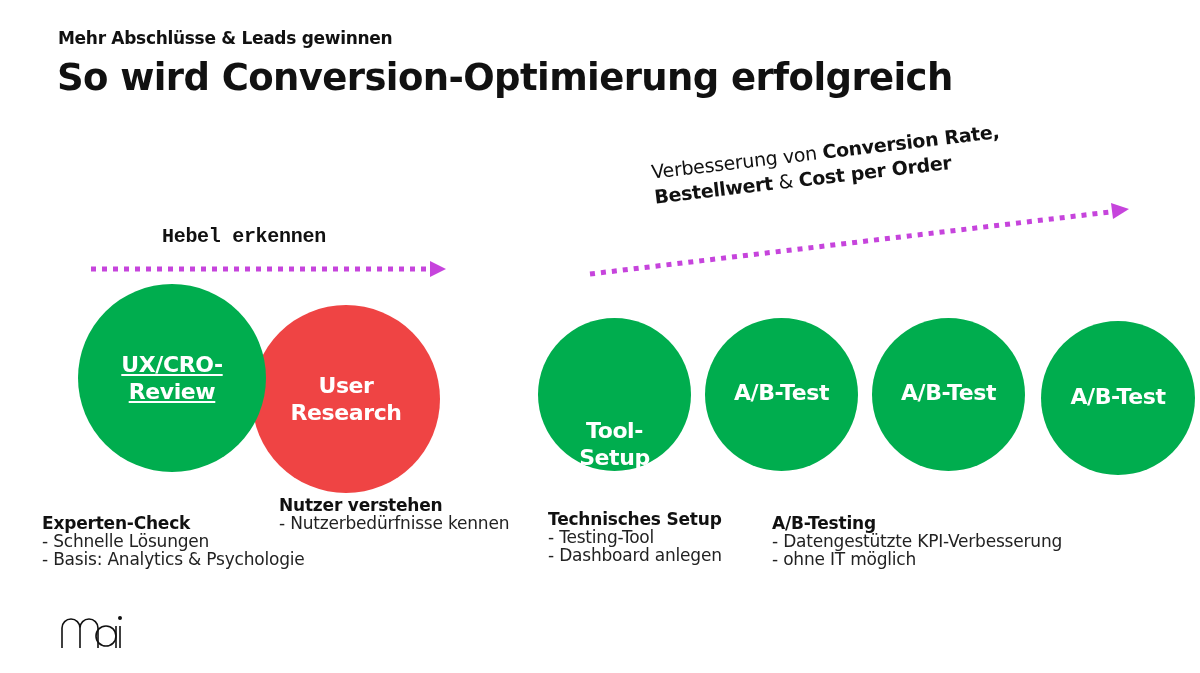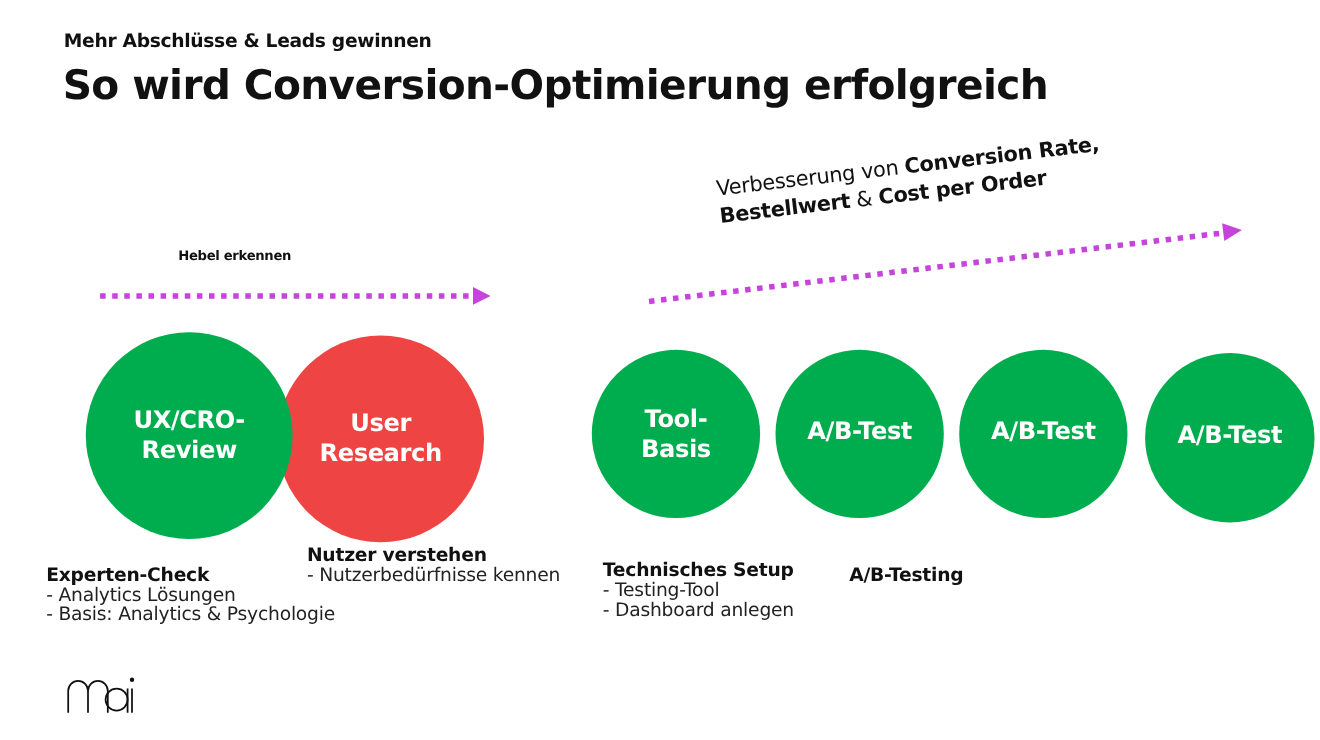--- a/index.html
+++ b/index.html
@@ -3,21 +3,21 @@
 <meta charset="utf-8">
 <style>
   html, body { margin: 0; padding: 0; }
   body {
     width: 1200px; height: 673px; background: #ffffff; position: relative; overflow: hidden;
     font-family: "DejaVu Sans", "Liberation Sans", sans-serif; color: #111;
   }
   .abs { position: absolute; }
   .subtitle { left: 58px; top: 28px; font-size: 17px; font-weight: bold; letter-spacing: -0.3px; text-align: center; }
   .title { left: 57px; top: 56px; font-size: 37px; font-weight: bold; letter-spacing: -0.6px; }
-  .hebel { left: 162px; top: 225px; font-size: 12px; font-weight: bold; letter-spacing: -0.3px; }
+  .hebel { left: 162px; top: 225px; font-size: 20px; font-weight: bold; letter-spacing: -0.3px; font-family: Liberation Mono, monospace; }
   .diag-label {
     left: 650px; top: 160px; font-size: 19px; line-height: 25px;
     transform: rotate(-6.7deg); transform-origin: left top; letter-spacing: -0.3px;
   }
   .diag-label b { font-weight: bold; }
   .circle {
     position: absolute; border-radius: 50%; display: flex; align-items: center; justify-content: center;
     text-align: center; color: #fff; font-weight: bold; font-size: 22px; line-height: 27px; letter-spacing: -0.4px;
   }
   .green { background: #00ad4e; }
@@ -56,58 +56,60 @@
     <circle cx="120" cy="618" r="1.2" fill="#111"></circle>
   </g>
 </svg>
 
 <div class="circle red" style="left:252px; top:305px; width:188px; height:188px;">
   <div>
       <div>User</div>
       <div>Research</div>
     </div>
 </div>
-<div class="circle green" style="left:78px; top:302px; width:188px; height:188px;">
+<div class="circle green" style="left:78px; top:284px; width:188px; height:188px;text-decoration:underline;">
   <div>
       <div>UX/CRO-</div>
       <div>Review</div>
     </div>
 </div>
 
-<div class="circle green" style="left:538px; top:318px; width:153px; height:153px;">
+<div class="circle green" style="left:538px; top:318px; width:153px; height:153px;align-items:flex-end;">
   <div>
       <div>Tool-</div>
-      <div>Basis</div>
+      <div>Setup</div>
     </div>
 </div>
 <div class="circle green" style="left:705px; top:318px; width:153px; height:153px;">
   <div style="margin-top:-4px">
       <div>A/B-Test</div>
     </div>
 </div>
 <div class="circle green" style="left:872px; top:318px; width:153px; height:153px;">
   <div style="margin-top:-4px">
       <div>A/B-Test</div>
     </div>
 </div>
 <div class="circle green" style="left:1041px; top:321px; width:154px; height:154px;">
   <div style="margin-top:-4px">
       <div>A/B-Test</div>
     </div>
 </div>
 
 <div class="desc" style="left:42px; top:514px;">
   <div class="h">Experten-Check</div>
-  <div>- Analytics Lösungen</div>
+  <div>- Schnelle Lösungen</div>
   <div>- Basis: Analytics &amp; Psychologie</div>
 </div>
 <div class="desc" style="left:279px; top:496px;">
   <div class="h">Nutzer verstehen</div>
   <div>- Nutzerbedürfnisse kennen</div>
 </div>
 <div class="desc" style="left:548px; top:510px;">
   <div class="h">Technisches Setup</div>
   <div>- Testing-Tool</div>
   <div>- Dashboard anlegen</div>
 </div>
 <div class="desc" style="left:756px; top:514px;margin-left:16px;">
   <div class="h">A/B-Testing</div>
+  <div>- Datengestützte KPI-Verbesserung</div>
+  <div>- ohne IT möglich</div>
 </div>
 
 </body></html>

